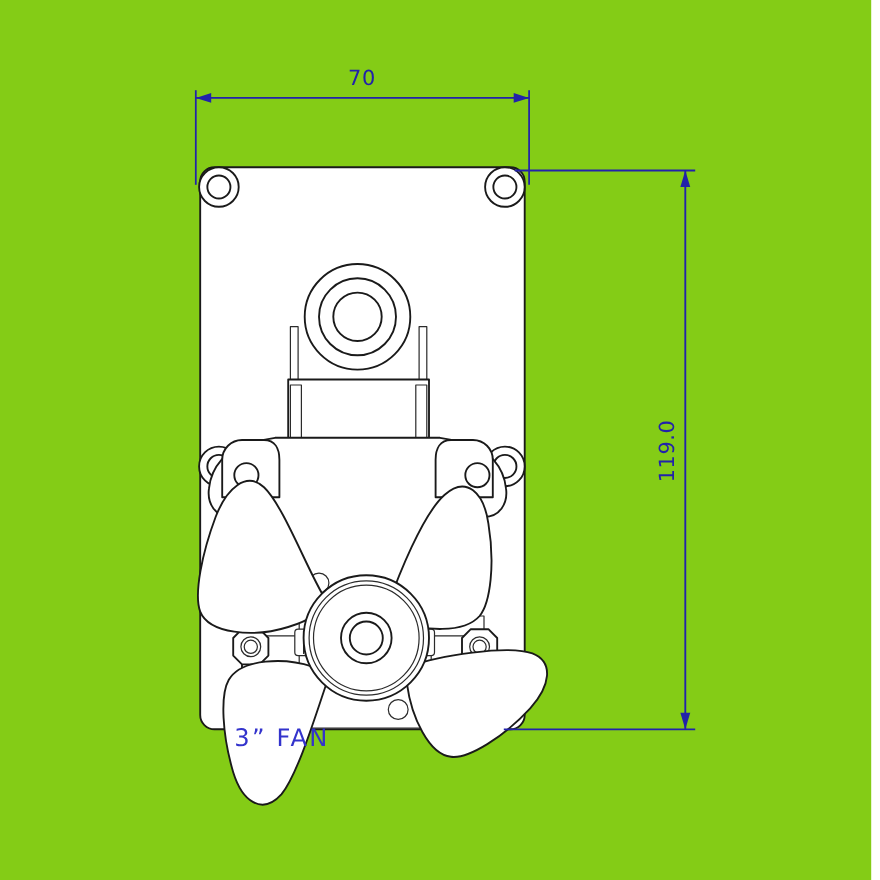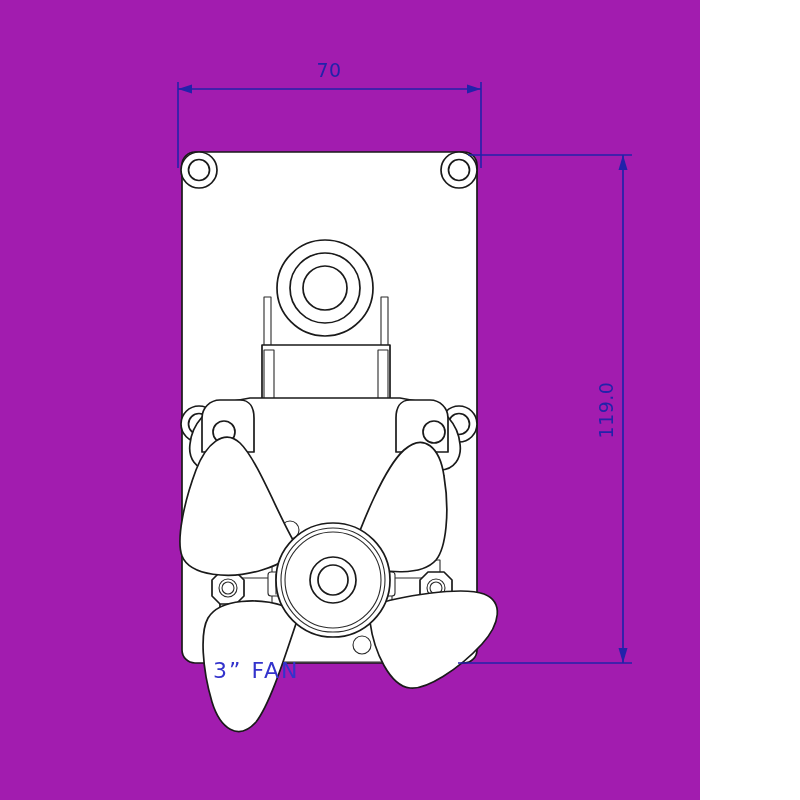--- a/index.html
+++ b/index.html
@@ -5,23 +5,23 @@
   html, body {
     margin: 0;
     padding: 0;
     background: #ffffff;
   }
   body {
     font-family: "DejaVu Sans", sans-serif;
   }
   #drawing-root {
     position: relative;
-    width: 700px;
+    width: 792px;
     height: 800px;
-    background: #a21caf;
+    background: #84cc16;
     overflow: hidden;
   }
   svg.cad {
     position: absolute;
     top: 0;
     left: 0;
     width: 800px;
     height: 800px;
   }
   .part-line-thin {

